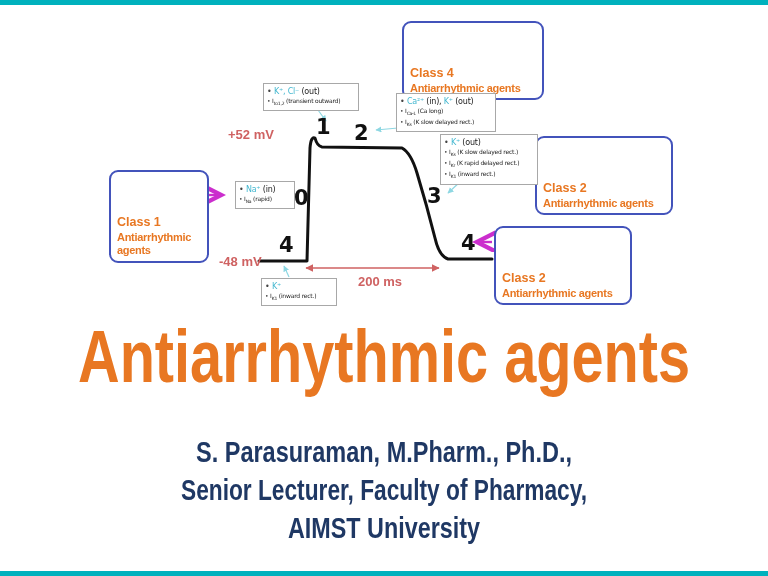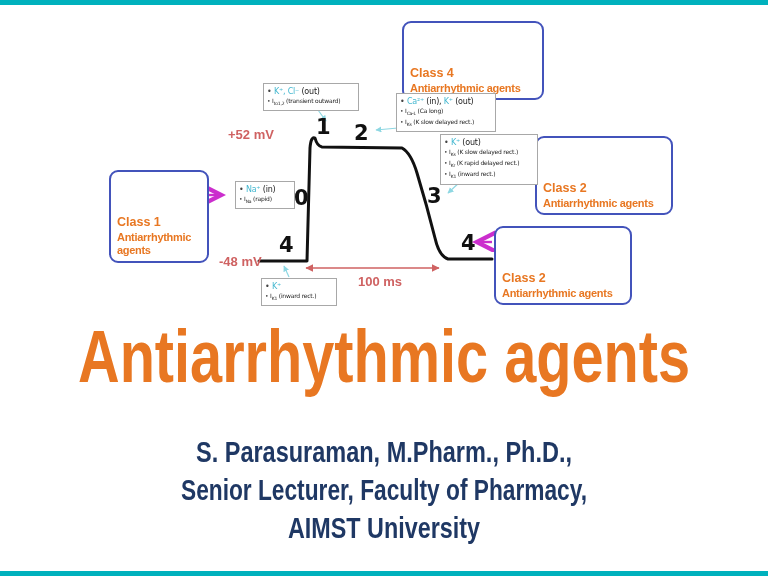--- a/index.html
+++ b/index.html
@@ -131,21 +131,21 @@
 
 <div class="phase" id="phase-0">0</div>
 <div class="phase" id="phase-1">1</div>
 <div class="phase" id="phase-2">2</div>
 <div class="phase" id="phase-3">3</div>
 <div class="phase" id="phase-4l">4</div>
 <div class="phase" id="phase-4r">4</div>
 
 <div class="vlabel" id="v-max">+52 mV</div>
 <div class="vlabel" id="v-min">-48 mV</div>
-<div class="vlabel" id="t-scale">100 ms</div>
+<div class="vlabel" id="t-scale">200 ms</div>
 
 <svg id="title-svg" width="768" height="84">
   <text x="384" y="64" text-anchor="middle" textLength="612" lengthAdjust="spacingAndGlyphs" font-family="Liberation Sans, sans-serif" font-size="74" font-weight="bold" fill="#e87722">Antiarrhythmic agents</text>
 </svg>
 
 <svg id="author-svg" width="768" height="125">
   <text x="384" y="32" text-anchor="middle" textLength="376" lengthAdjust="spacingAndGlyphs" font-family="Liberation Sans, sans-serif" font-size="29" font-weight="bold" fill="#1f3864">S. Parasuraman, M.Pharm., Ph.D.,</text>
   <text x="384" y="70" text-anchor="middle" textLength="406" lengthAdjust="spacingAndGlyphs" font-family="Liberation Sans, sans-serif" font-size="29" font-weight="bold" fill="#1f3864">Senior Lecturer, Faculty of Pharmacy,</text>
   <text x="384" y="108" text-anchor="middle" textLength="192" lengthAdjust="spacingAndGlyphs" font-family="Liberation Sans, sans-serif" font-size="29" font-weight="bold" fill="#1f3864">AIMST University</text>
 </svg>

